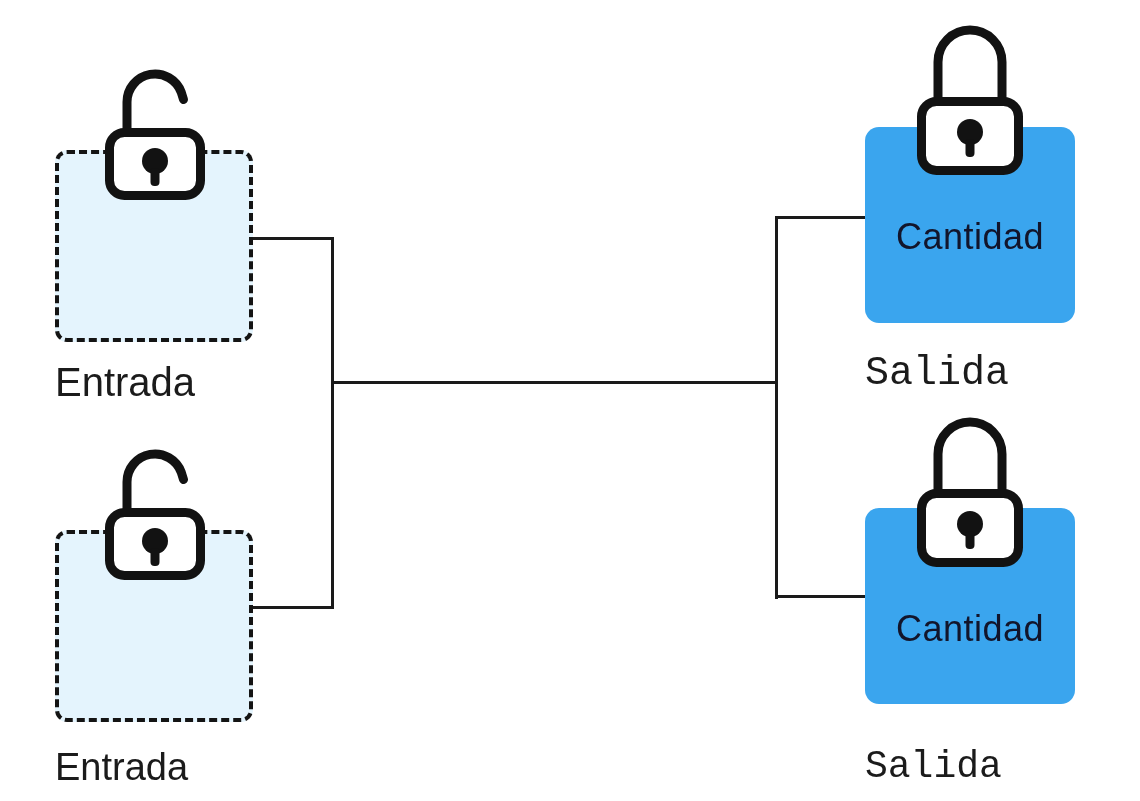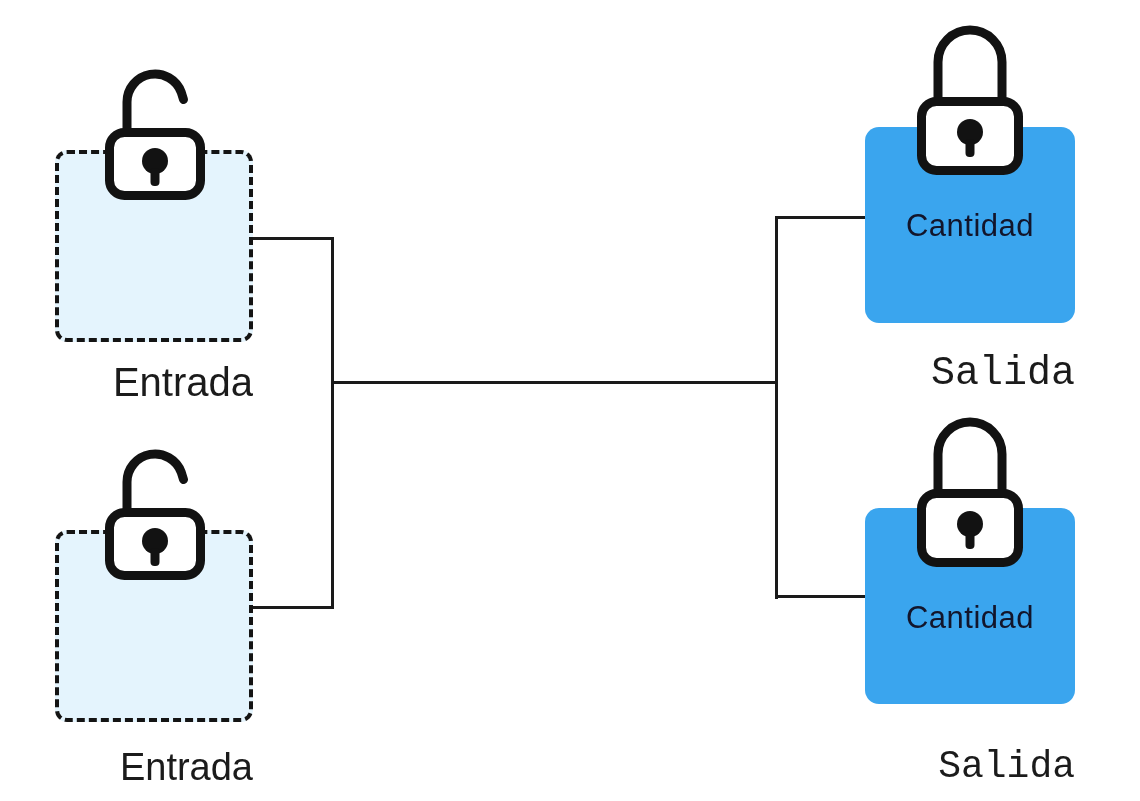--- a/index.html
+++ b/index.html
@@ -38,28 +38,29 @@
     height: 196px;
     left: 865px;
     background: #3aa5ee;
     border-radius: 14px;
   }
   .box-text {
     position: absolute;
     left: 0;
     right: 0;
     text-align: center;
-    font-size: 31px;
+    font-size: 36px;
     line-height: 1;
     color: #12152b;
     letter-spacing: 0.5px;
+    margin-top: 9px;
   }
   .label {
     position: absolute;
-    text-align: right;
+    text-align: left;
     line-height: 1;
     color: #1b1b1b;
   }
   .label.in { left: 55px;  width: 198px; font-size: 40px; }
   .label.out { left: 865px; width: 210px; font-size: 40px; font-family: Liberation Mono, monospace; }
   .label.small { font-size: 38px; }
   .lock {
     position: absolute;
     display: block;
   }

